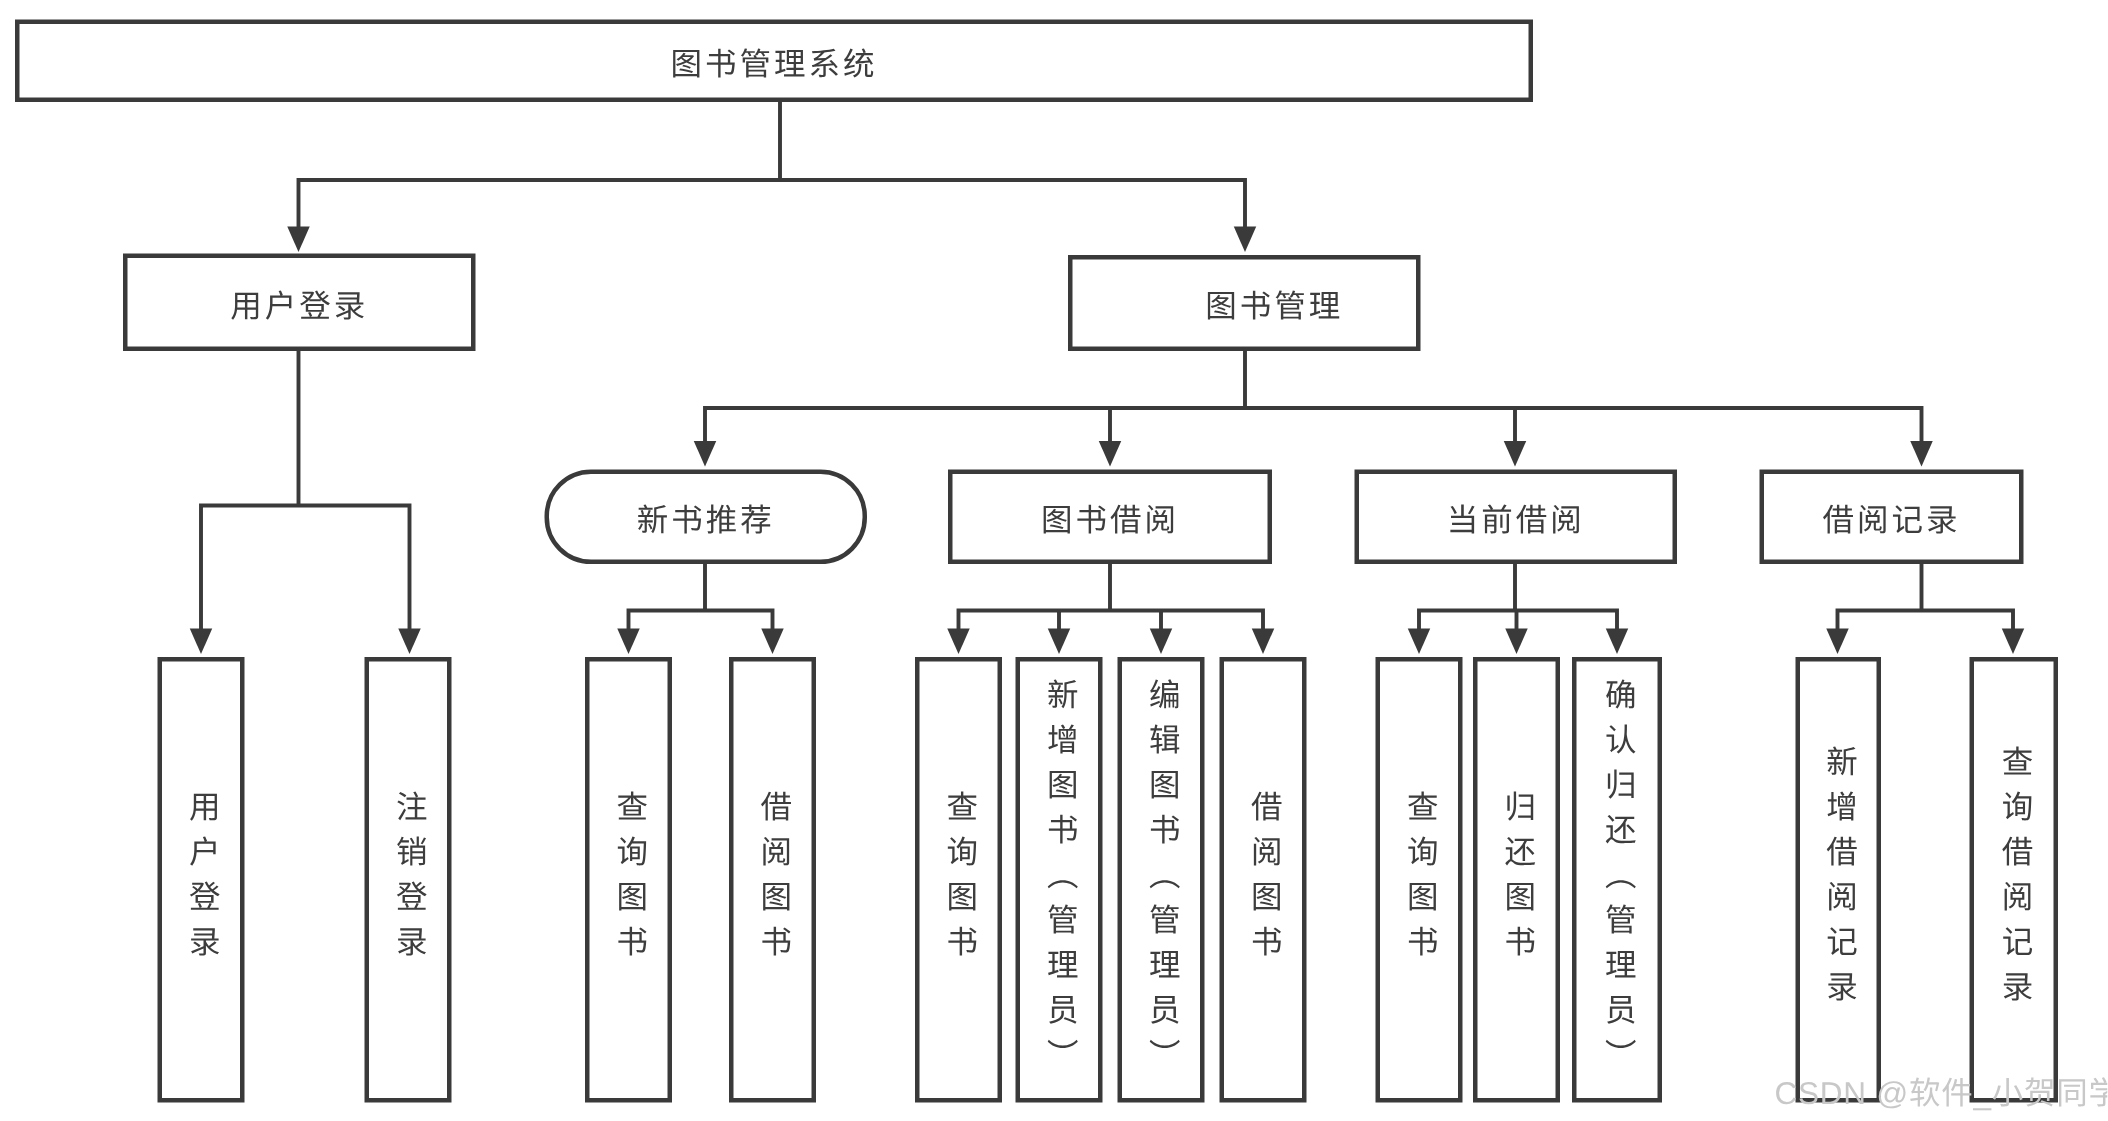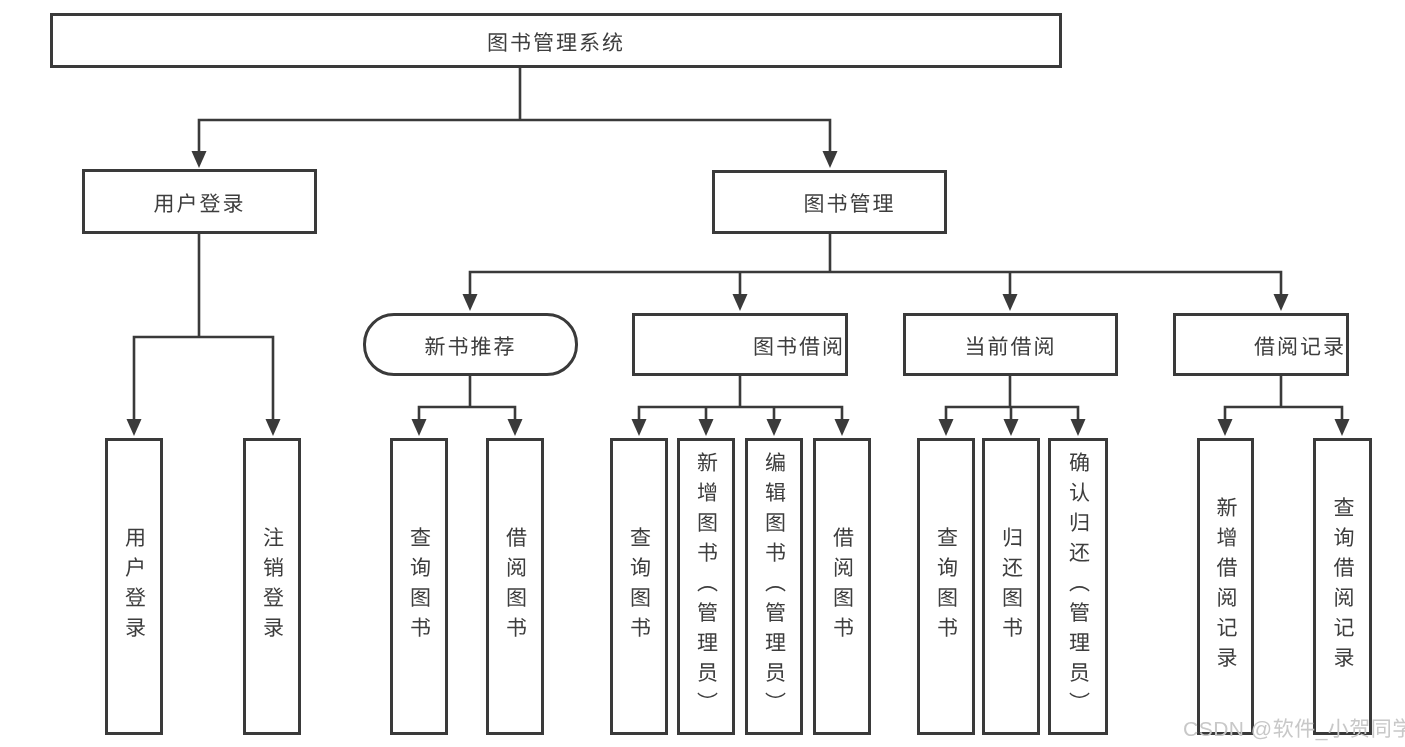--- a/index.html
+++ b/index.html
@@ -91,41 +91,41 @@
       <polygon points="766.5,419 781.5,419 774,436"></polygon>
       <polygon points="834.5,419 849.5,419 842,436"></polygon>
       <polygon points="938.5,419 953.5,419 946,436"></polygon>
       <polygon points="1003.5,419 1018.5,419 1011,436"></polygon>
       <polygon points="1070.5,419 1085.5,419 1078,436"></polygon>
       <polygon points="1217.5,419 1232.5,419 1225,436"></polygon>
       <polygon points="1334.5,419 1349.5,419 1342,436"></polygon>
     </g>
   </svg>
 
-  <div class="node h" style="left:10px; top:13px; width:1012px; height:55px;margin-left:40px;">
+  <div class="node h" style="left:10px; top:13px; width:1012px; height:55px;">
     <span>图书管理系统</span>
   </div>
 
   <div class="node h" style="left:82px; top:169px; width:235px; height:65px;">
     <span>用户登录</span>
   </div>
   <div class="node h" style="left:712px; top:170px; width:235px; height:64px;padding-left:40px;">
     <span>图书管理</span>
   </div>
 
   <div class="node h" style="left:363px; top:313px; width:215px; height:63px;border-radius:31px;">
     <span>新书推荐</span>
   </div>
-  <div class="node h" style="left:632px; top:313px; width:216px; height:63px;justify-content:flex-end;">
+  <div class="node h" style="left:632px; top:313px; width:216px; height:63px;">
     <span>图书借阅</span>
   </div>
   <div class="node h" style="left:903px; top:313px; width:215px; height:63px;align-items:center;">
     <span>当前借阅</span>
   </div>
-  <div class="node h" style="left:1173px; top:313px; width:176px; height:63px;justify-content:flex-end;">
+  <div class="node h" style="left:1173px; top:313px; width:176px; height:63px;">
     <span>借阅记录</span>
   </div>
 
   <div class="node v" style="left:105px; top:438px; width:58px; height:297px;">
     <span class="vtext">用户登录</span>
   </div>
   <div class="node v" style="left:243px; top:438px; width:58px; height:297px;">
     <span class="vtext">注销登录</span>
   </div>
 

